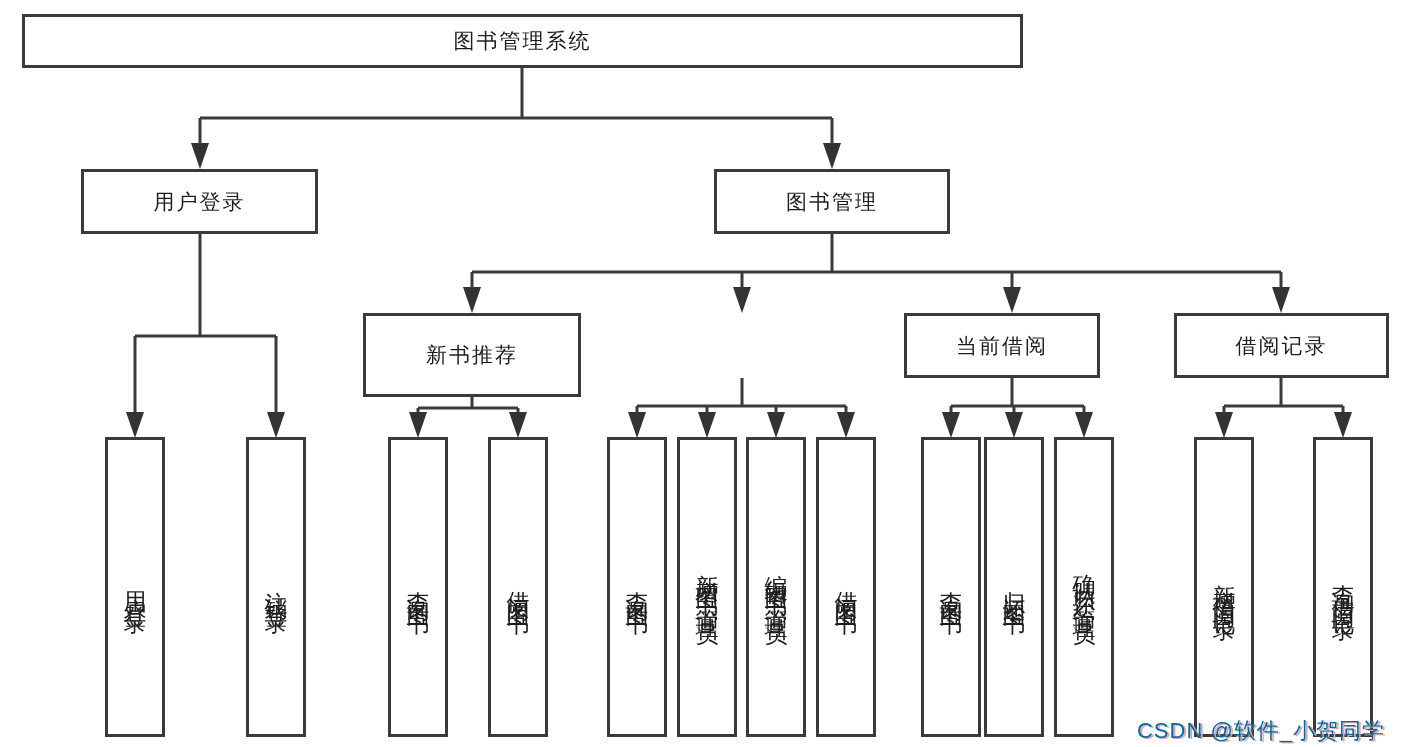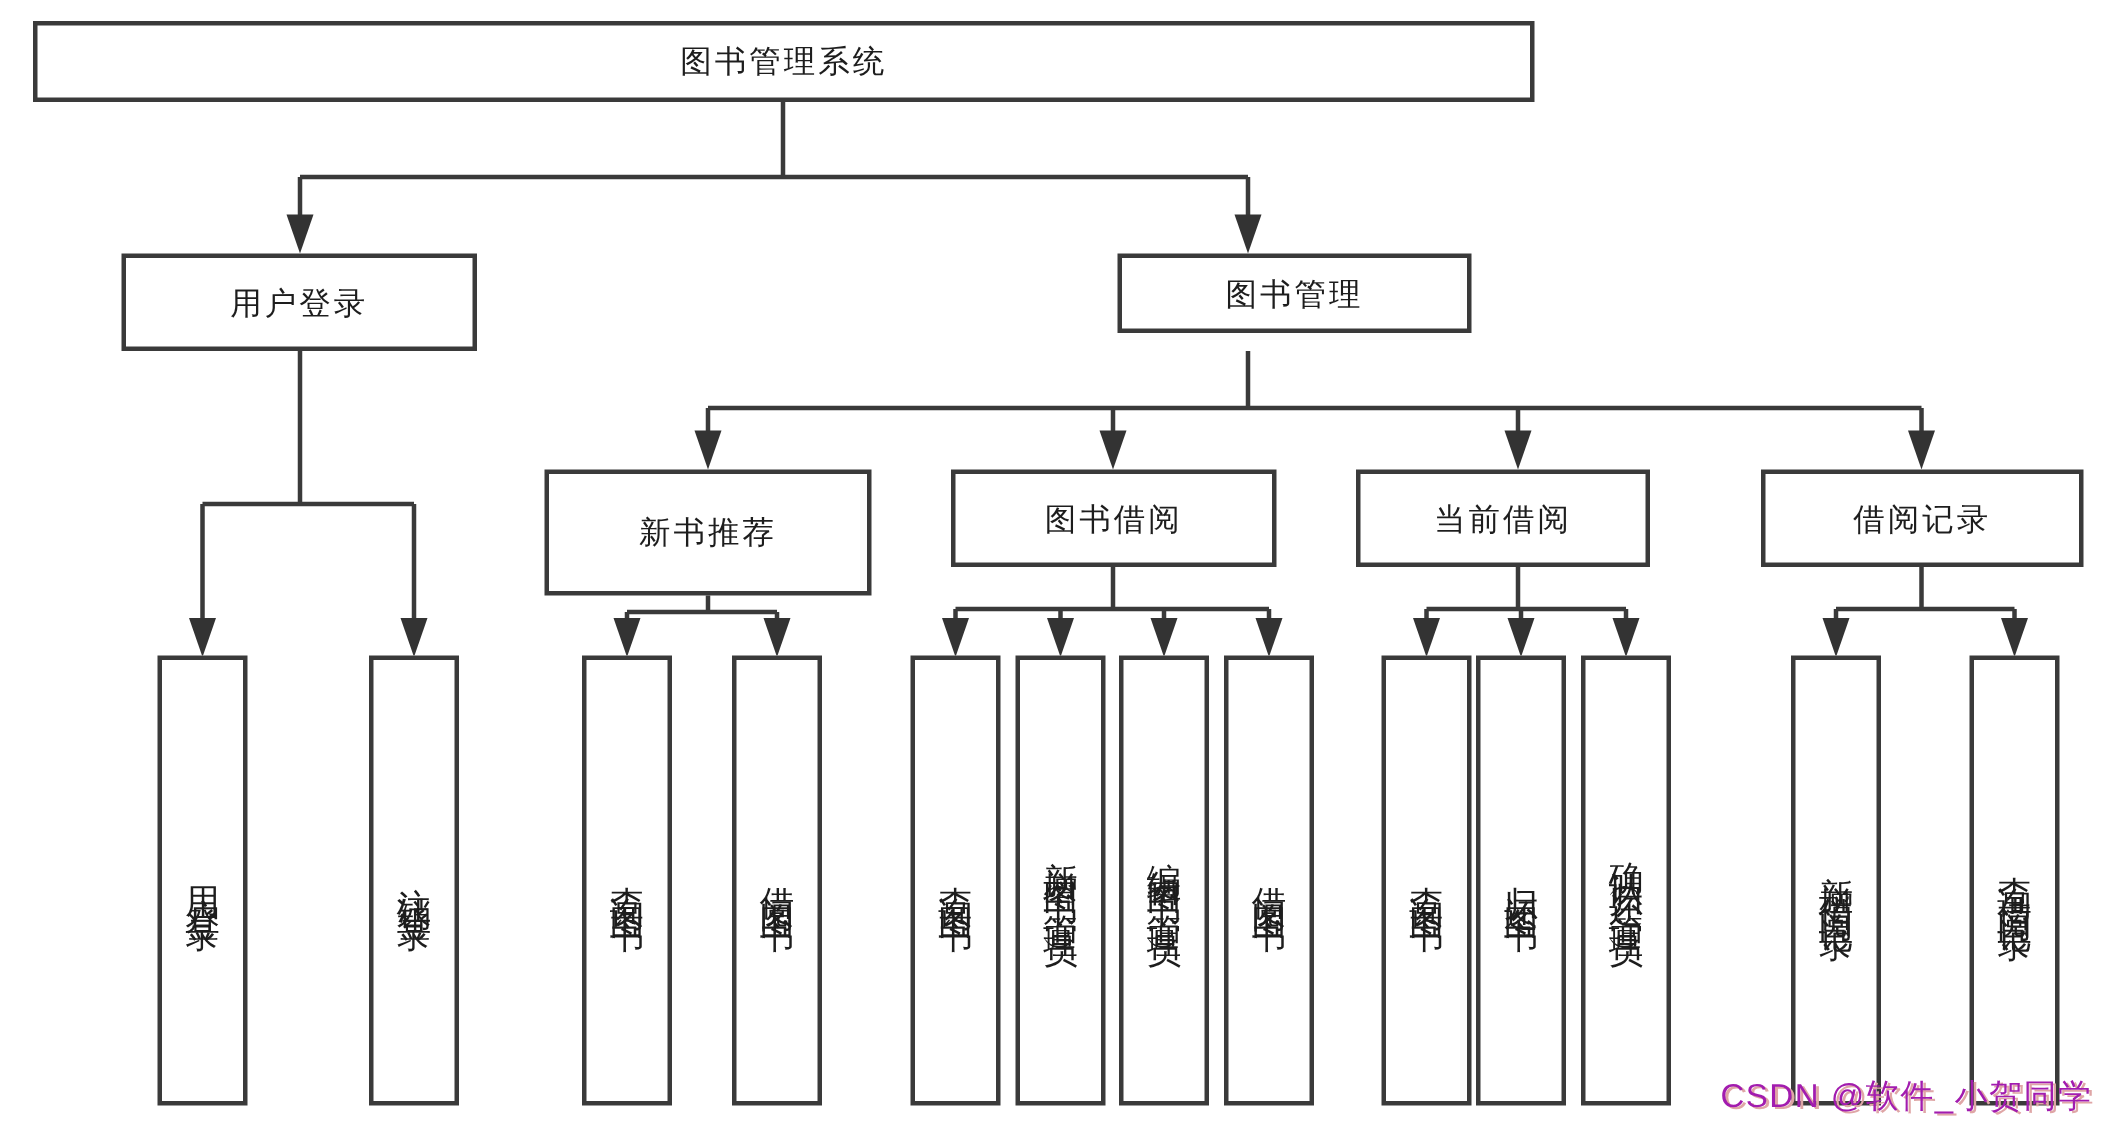--- a/index.html
+++ b/index.html
@@ -35,21 +35,21 @@
     writing-mode: vertical-rl;
     text-orientation: mixed;
     font-size: 23px;
     letter-spacing: 7px;
     line-height: 1;
   }
   
   .n-root   { left: 22px;  top: 14px;  width: 1001px; height: 54px; }
   
   .n-l2-a   { left: 81px;  top: 169px; width: 237px; height: 65px; }
-  .n-l2-b   { left: 745px; top: 169px; width: 236px; height: 53px; }
+  .n-l2-b   { left: 714px; top: 169px; width: 236px; height: 65px; }
   
   .n-l3-a   { left: 363px;  top: 313px; width: 218px; height: 84px; }
   .n-l3-b   { left: 634px;  top: 313px; width: 217px; height: 65px; }
   .n-l3-c   { left: 904px;  top: 313px; width: 196px; height: 65px; }
   .n-l3-d   { left: 1174px; top: 313px; width: 215px; height: 65px; }
   
   .leaf { top: 437px; width: 60px; height: 300px; }
   .n-g1-1 { left: 105px; }
   .n-g1-2 { left: 246px; }
   .n-g2-1 { left: 388px; }
@@ -58,25 +58,25 @@
   .n-g3-2 { left: 677px; }
   .n-g3-3 { left: 746px; }
   .n-g3-4 { left: 816px; }
   .n-g4-1 { left: 921px; }
   .n-g4-2 { left: 984px; }
   .n-g4-3 { left: 1054px; }
   .n-g5-1 { left: 1194px; }
   .n-g5-2 { left: 1313px; }
   #watermark {
     position: absolute;
-    right: 10px;
+    right: 20px;
     bottom: 1px;
     font-size: 22px;
     letter-spacing: 1px;
-    color: #a21caf;
+    color: #0369a1;
     text-shadow: 2px 1px 0 #dfa6a6;
     z-index: 5;
     white-space: nowrap;
   }
 </style>
 </head>
 <body>
 
 <div id="canvas">
 
@@ -142,21 +142,20 @@
       <polygon points="1334,412 1352,412 1343,438"></polygon>
     </g>
   </svg>
 
   <div class="box n-root">图书管理系统</div>
 
   <div class="box n-l2-a">用户登录</div>
   <div class="box n-l2-b">图书管理</div>
 
   <div class="box n-l3-a">新书推荐</div>
-  <div class="box n-l3-b">图书借阅</div>
   <div class="box n-l3-c">当前借阅</div>
   <div class="box n-l3-d">借阅记录</div>
 
   <div class="box vbox leaf n-g1-1">用户登录</div>
   <div class="box vbox leaf n-g1-2">注销登录</div>
 
   <div class="box vbox leaf n-g2-1">查询图书</div>
   <div class="box vbox leaf n-g2-2">借阅图书</div>
 
   <div class="box vbox leaf n-g3-1">查询图书</div>

